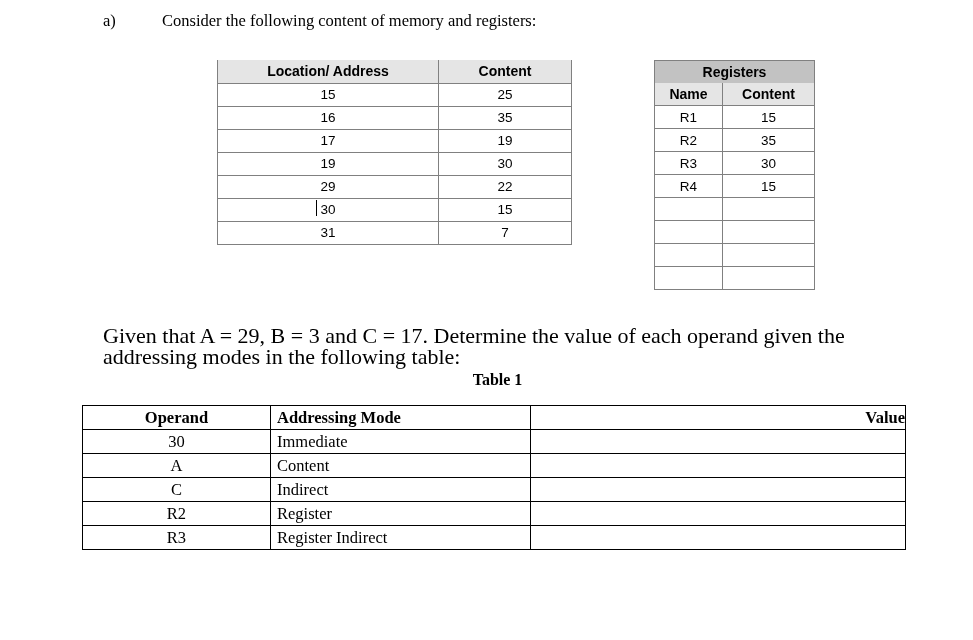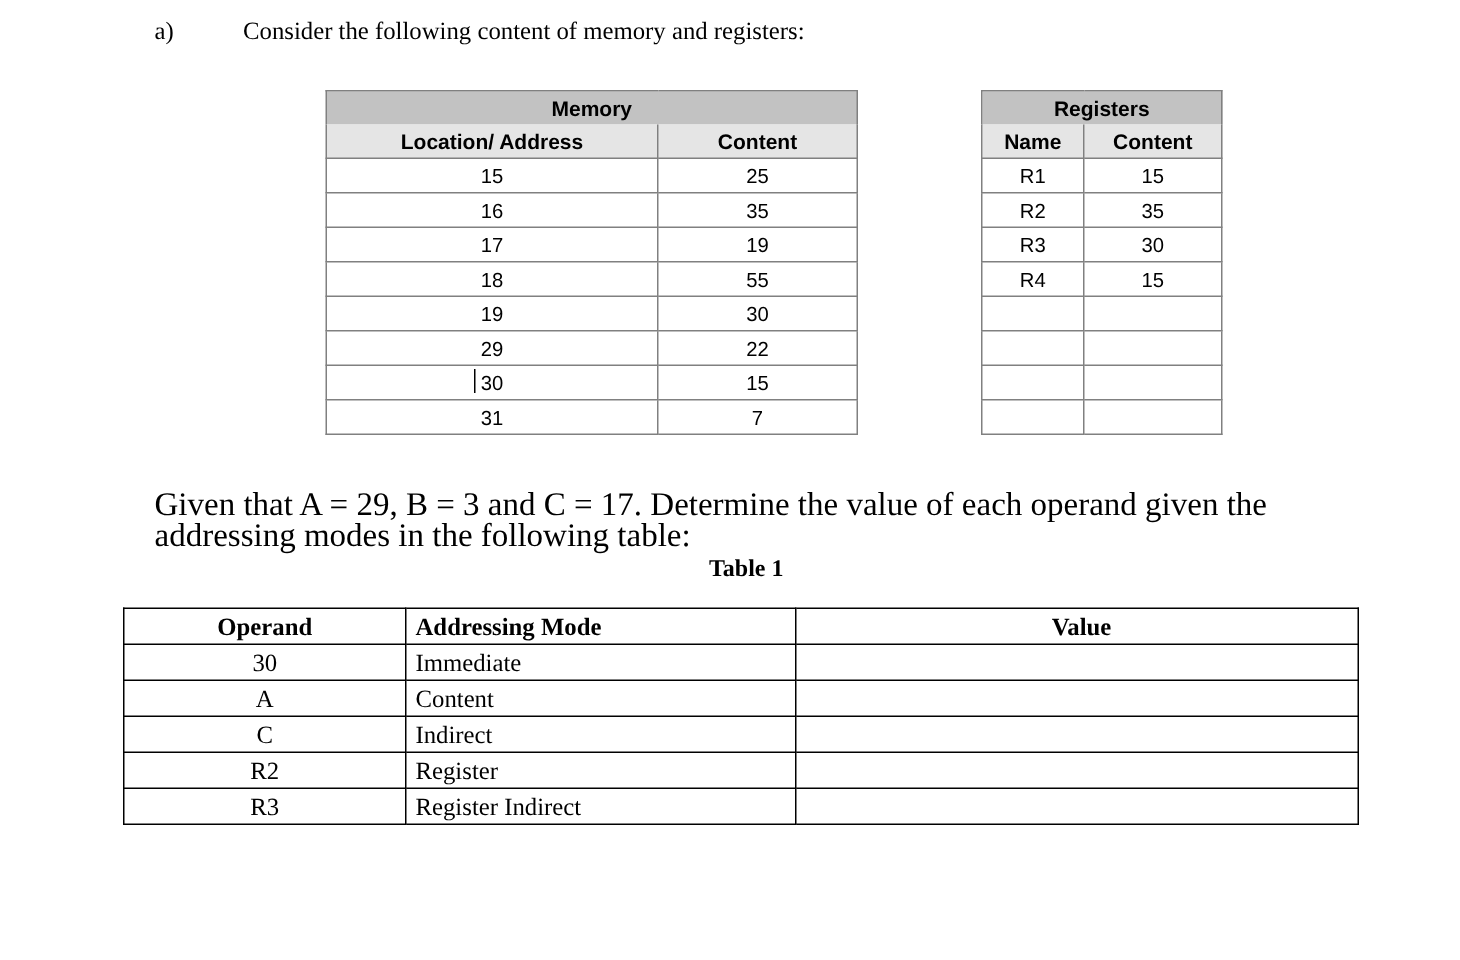--- a/index.html
+++ b/index.html
@@ -139,57 +139,50 @@
     border: 1px solid #000000;
     height: 24px;
     padding: 0 0 0 6px;
     font-weight: normal;
     box-sizing: border-box;
     vertical-align: middle;
   }
   #table1 th { font-weight: bold; }
   #table1 .op-col  { text-align: center; padding-left: 0; }
   #table1 .mode-col{ text-align: left; }
-  #table1 .val-col { text-align: center; }
+  #table1 .val-col { text-align: right; }
 </style>
 </head>
 <body>
 
 <div id="prompt-line">
   <span class="marker">a)</span><span>Consider the following content of memory and registers:</span>
 </div>
 
 <table id="memory-table" class="sans-table">
   <colgroup>
       <col class="c-addr">
       <col class="c-cont">
     </colgroup>
   <tbody>
     <tr>
-      <td class="title-cell" colspan="2">Memory</td>
-    </tr>
-    <tr>
       <th class="sub-head left-head">Location/ Address</th>
       <th class="sub-head">Content</th>
     </tr>
     <tr>
       <td>15</td>
       <td>25</td>
     </tr>
     <tr>
       <td>16</td>
       <td>35</td>
     </tr>
     <tr>
       <td>17</td>
       <td>19</td>
-    </tr>
-    <tr>
-      <td>18</td>
-      <td>55</td>
     </tr>
     <tr>
       <td>19</td>
       <td>30</td>
     </tr>
     <tr>
       <td>29</td>
       <td>22</td>
     </tr>
     <tr>

